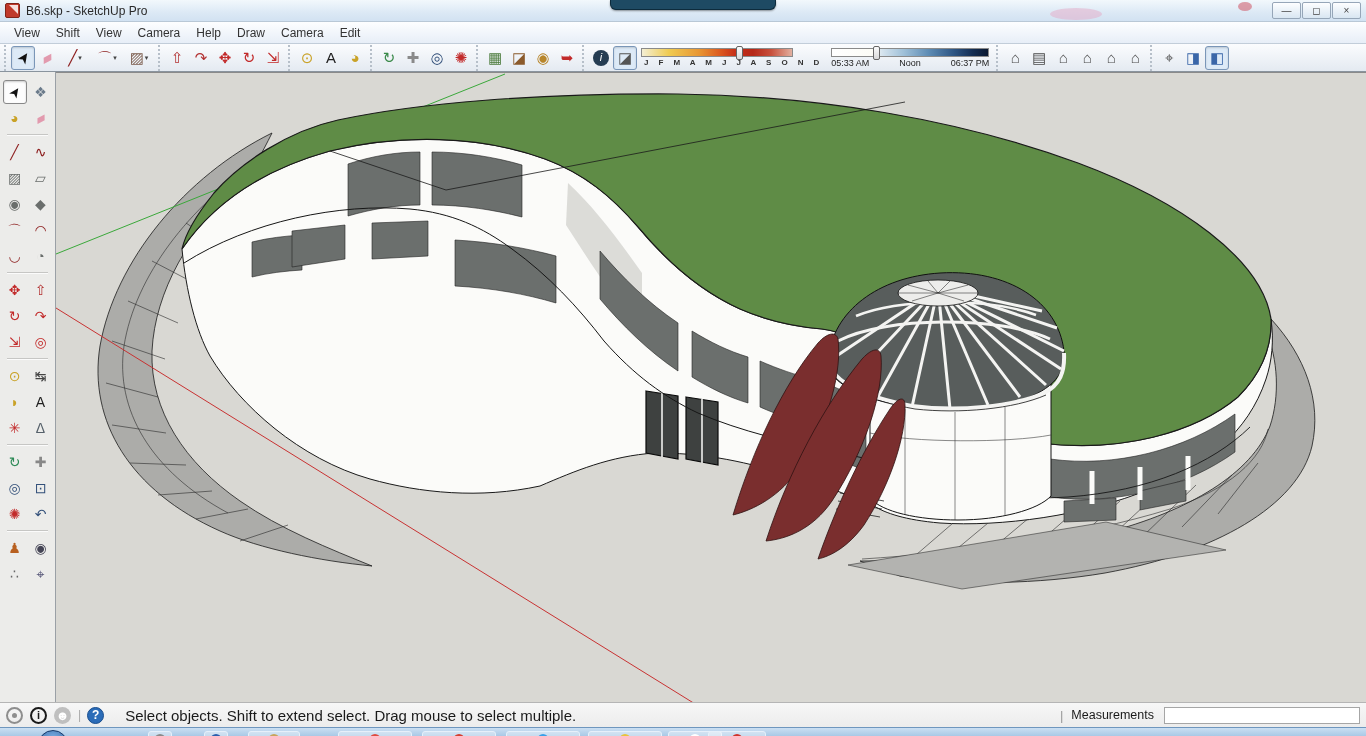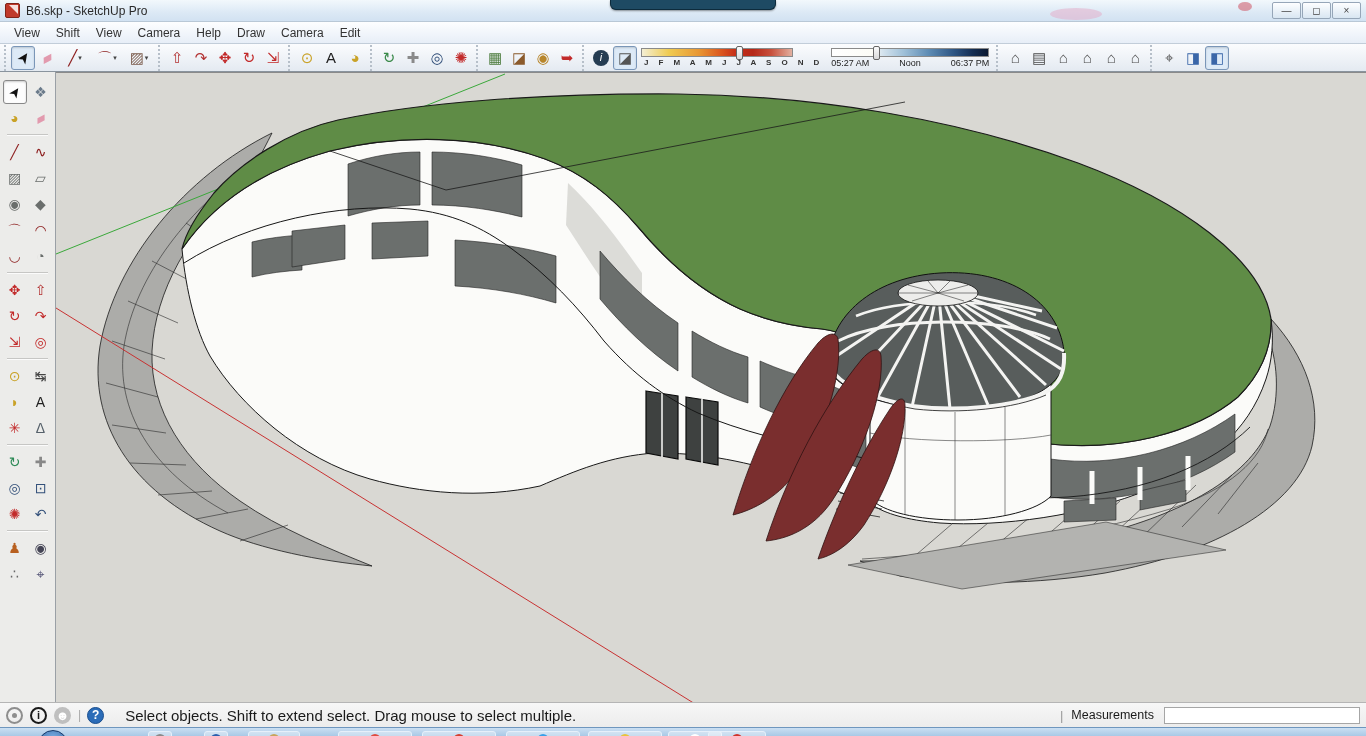--- a/index.html
+++ b/index.html
@@ -214,21 +214,21 @@
         <div class="slider-strip" id="month-strip">
           <div class="slider-handle" style="left:calc(65% - 4px)"></div>
         </div>
         <div id="month-labels">J F M A M J J A S O N D</div>
       </div>
       <div class="slider-wrap">
         <div class="slider-strip" id="time-strip">
           <div class="slider-handle" style="left:calc(28.999999999999996% - 4px)"></div>
         </div>
         <div id="time-labels">
-          <span>05:27 AM</span>
+          <span>05:33 AM</span>
           <span>Noon</span>
           <span>06:37 PM</span>
         </div>
       </div>
     </div>
     <div class="tgroup">
       <div class="tbtn">
         <span class="glyph" style="color: rgb(74, 74, 74);">⌂</span>
       </div>
       <div class="tbtn">

